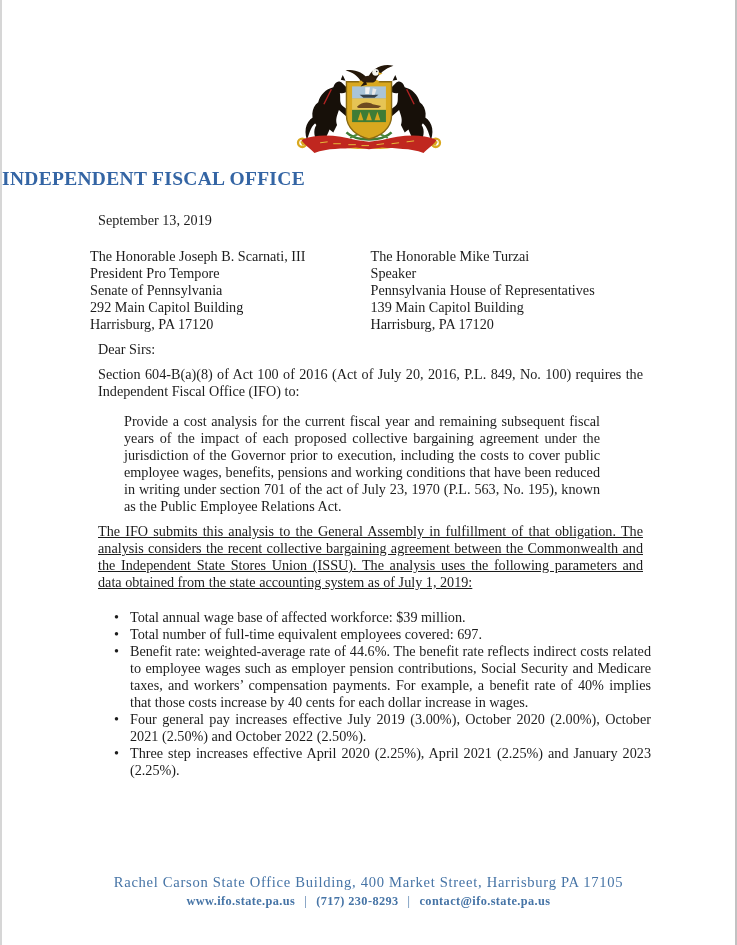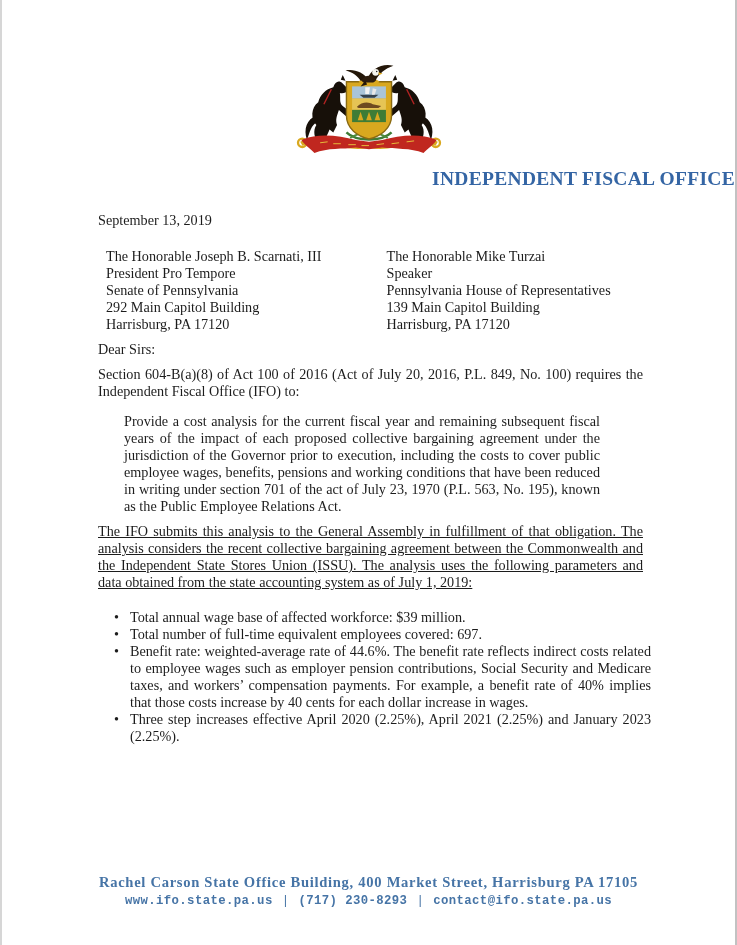--- a/index.html
+++ b/index.html
@@ -27,41 +27,41 @@
     width: 153px;
     height: 94px;
   }
   .crest svg { display: block; width: 100%; height: 100%; }
   .page-title {
     position: absolute;
     top: 168px;
     left: 0;
     right: 0;
     margin: 0;
-    text-align: right;
+    text-align: left;
     font-size: 19.5px;
     font-weight: bold;
     letter-spacing: 0.3px;
     color: #3465a4;
   }
   .content {
     position: absolute;
     top: 204px;
     left: 88px;
     width: 561px;
     font-size: 14.2px;
     line-height: 17px;
   }
   .content p { margin: 8px; }
   .date { margin: 0; }
   .recipients {
     display: flex;
     margin-top: 19px;
   }
-  .recipient { width: 300px; margin-left: 16px; }
+  .recipient { width: 300px; }
   .recipient div { line-height: 17px; }
   .salutation { margin-top: 30px; }
   .para {
     text-align: justify;
   }
   .para-intro { margin-top: 17px; }
   .statute-quote {
     margin: 13px 51px 8px 34px;
     text-align: justify;
     line-height: 17px;
@@ -88,29 +88,27 @@
     left: 0;
     right: 0;
     bottom: 36px;
     text-align: center;
     color: #4674a6;
   }
   .footer-address {
     font-size: 14.6px;
     letter-spacing: 0.7px;
     line-height: 18px;
-    font-weight: bold;
   }
   .footer-contact {
     margin-top: 3px;
     font-size: 12.3px;
     font-weight: bold;
     letter-spacing: 0.4px;
     line-height: 15px;
-    font-family: Liberation Mono, monospace;
   }
   .footer-contact .sep {
     margin: 0 9px;
     font-weight: normal;
   }
 </style>
 </head>
 <body>
 
 <div class="page">
@@ -210,20 +208,21 @@
     <p class="para para-intro">Section 604-B(a)(8) of Act 100 of 2016 (Act of July 20, 2016, P.L. 849, No. 100) requires the Independent Fiscal Office (IFO) to:</p>
 
     <blockquote class="statute-quote">Provide a cost analysis for the current fiscal year and remaining subsequent fiscal years of the impact of each proposed collective bargaining agreement under the jurisdiction of the Governor prior to execution, including the costs to cover public employee wages, benefits, pensions and working conditions that have been reduced in writing under section 701 of the act of July 23, 1970 (P.L. 563, No. 195), known as the Public Employee Relations Act.</blockquote>
 
     <p class="para para-analysis">The IFO submits this analysis to the General Assembly in fulfillment of that obligation. The analysis considers the recent collective bargaining agreement between the Commonwealth and the Independent State Stores Union (ISSU). The analysis uses the following parameters and data obtained from the state accounting system as of July 1, 2019:</p>
 
     <ul class="parameters-list">
       <li>Total annual wage base of affected workforce: $39 million.</li>
       <li>Total number of full-time equivalent employees covered: 697.</li>
       <li>Benefit rate: weighted-average rate of 44.6%. The benefit rate reflects indirect costs related to employee wages such as employer pension contributions, Social Security and Medicare taxes, and workers’ compensation payments. For example, a benefit rate of 40% implies that those costs increase by 40 cents for each dollar increase in wages.</li>
+      <li>Four general pay increases effective July 2019 (3.00%), October 2020 (2.00%), October 2021 (2.50%) and October 2022 (2.50%).</li>
       <li>Three step increases effective April 2020 (2.25%), April 2021 (2.25%) and January 2023 (2.25%).</li>
     </ul>
 
   </div>
 
   <footer class="letter-footer">
     <div class="footer-address">Rachel Carson State Office Building, 400 Market Street, Harrisburg PA 17105</div>
     <div class="footer-contact">
       <span>www.ifo.state.pa.us</span><span class="sep">|</span><span>(717) 230-8293</span><span class="sep">|</span><span>contact@ifo.state.pa.us</span>
     </div>

